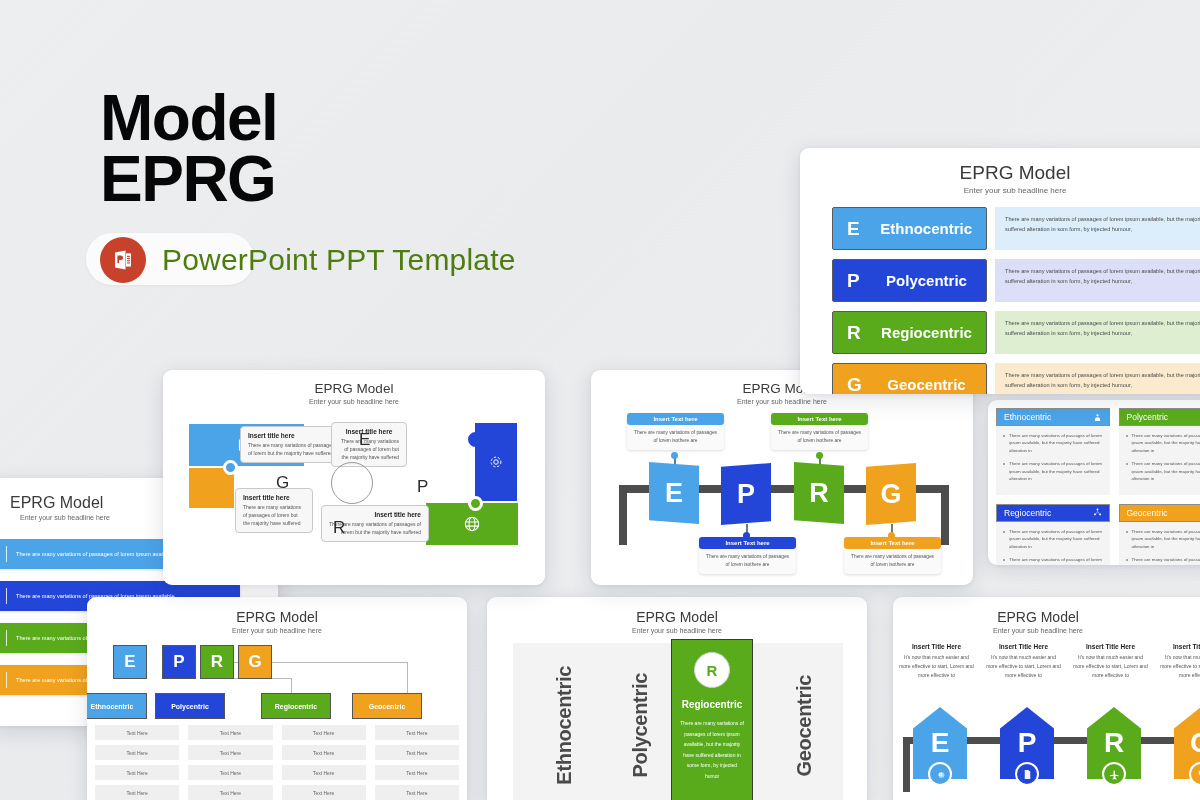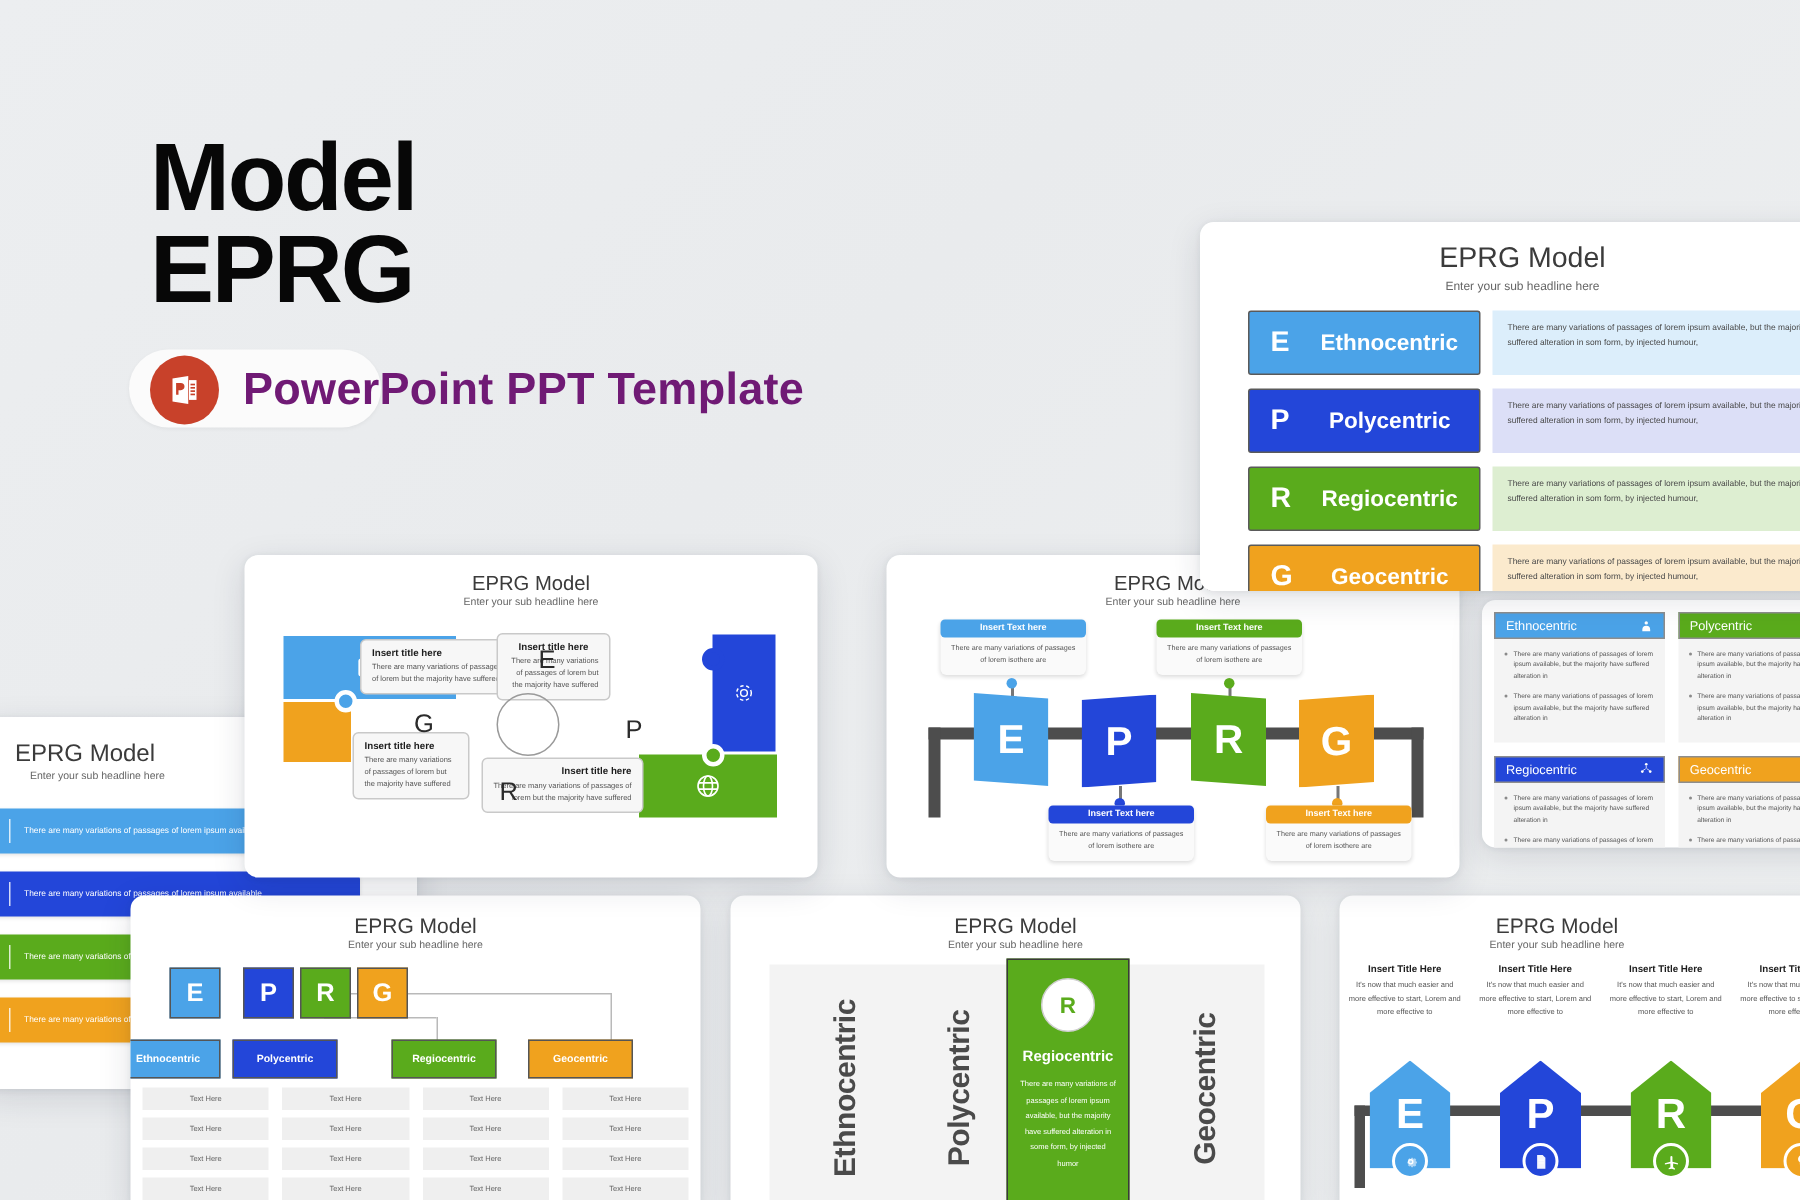--- a/index.html
+++ b/index.html
@@ -24,21 +24,21 @@
     position:absolute; left:-14px; top:-4px; z-index:-1;
     box-shadow:0 1px 3px rgba(0,0,0,.05);
   }
   .ppt-logo-wrap { position:relative; width:46px; height:46px; }
   .ppt-logo {
     width:46px; height:46px; border-radius:50%;
     background:#c8412a; display:flex; align-items:center; justify-content:center;
     position:relative; z-index:2;
   }
   .hero-sub {
-    font-size:30px; color:#701a75; font-weight:700; letter-spacing:.2px;
+    font-size:30px; color:#4d7c0f; font-weight:400; letter-spacing:.2px;
     position:relative; z-index:2;
   }
 
   
   .slide {
     position:absolute; background:#ffffff; border-radius:9px;
     box-shadow:0 6px 22px rgba(30,40,60,.13), 0 1px 4px rgba(30,40,60,.07);
     overflow:hidden;
   }
   .s-title { text-align:center; font-size:15px; color:#3b3b3b; font-weight:400; }

